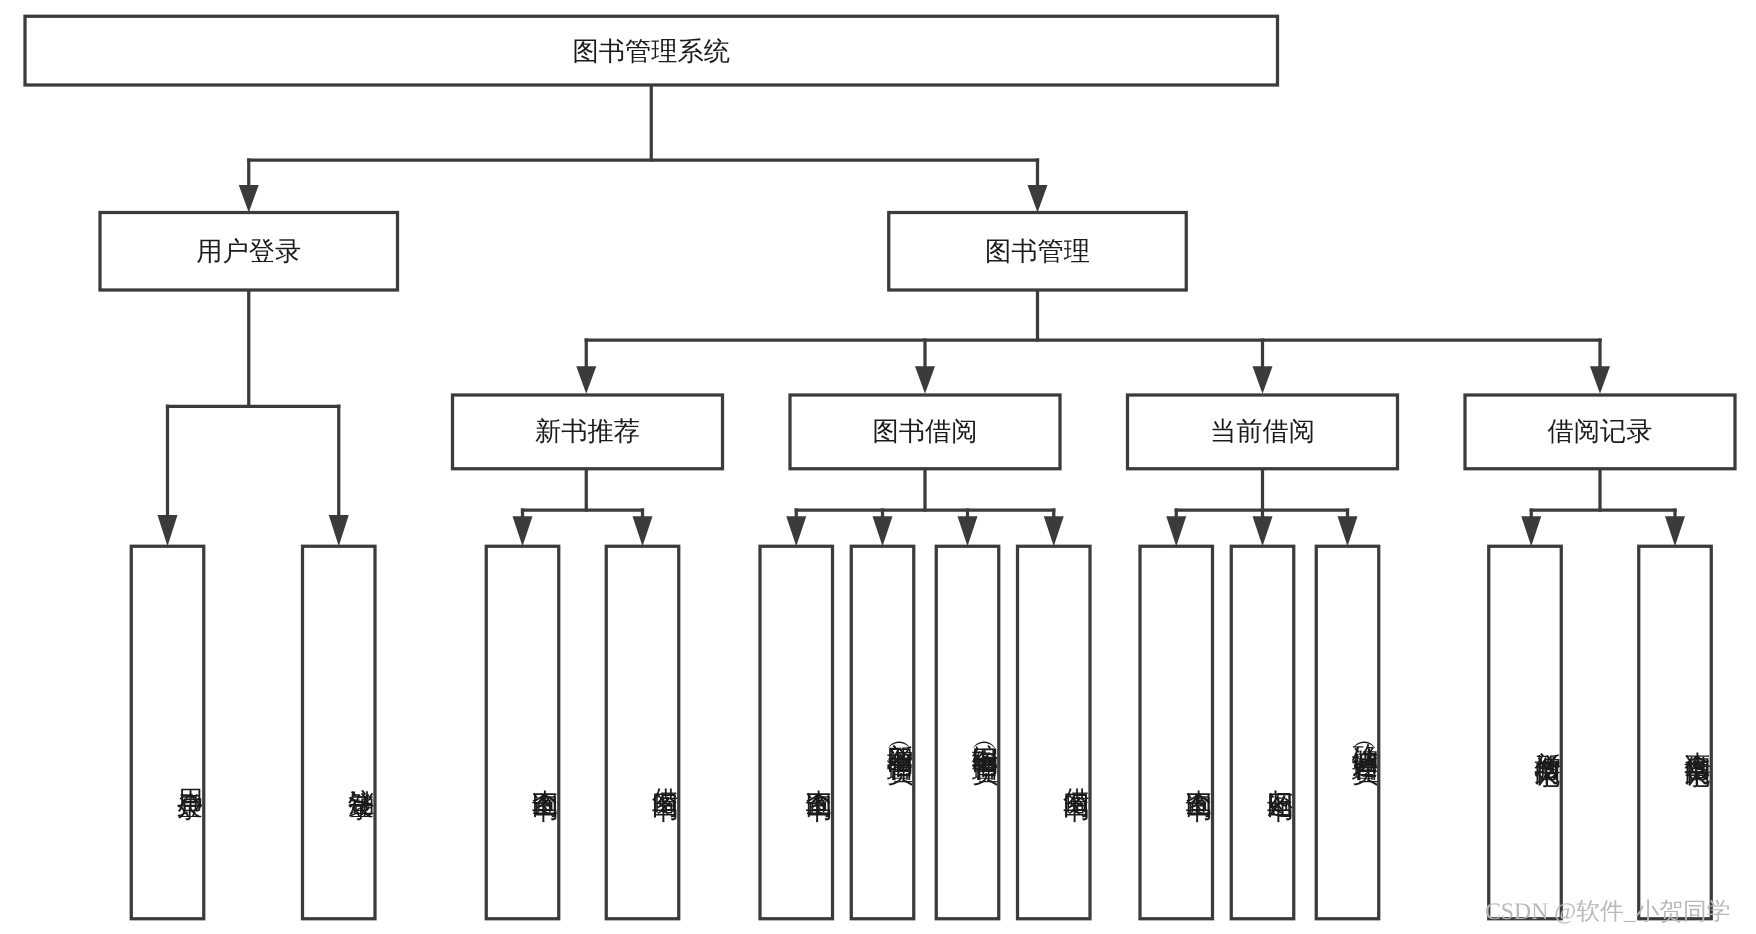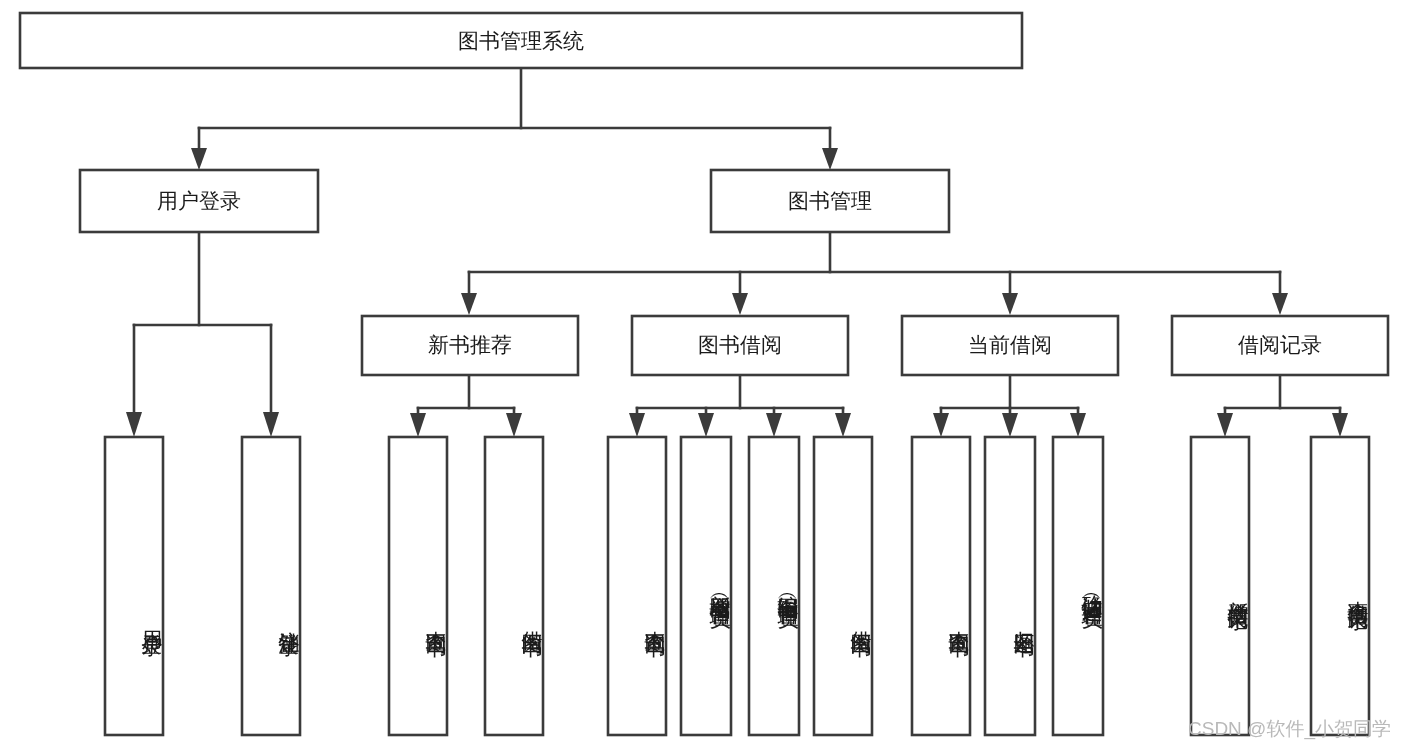--- a/index.html
+++ b/index.html
@@ -60,21 +60,21 @@
     white-space: nowrap;
     display: flex;
     align-items: flex-start;
     justify-content: center;
     pointer-events: none;
   }
   .watermark {
     position: absolute;
     left: 1188px;
     top: 716px;
-    font-family: Liberation Sans, sans-serif;
+    font-family: Liberation Serif, serif;
     font-size: 19px;
     color: #b9b9b9;
     white-space: nowrap;
   }
 </style>
 </head>
 <body>
 
 <div id="diagram-root">
 

